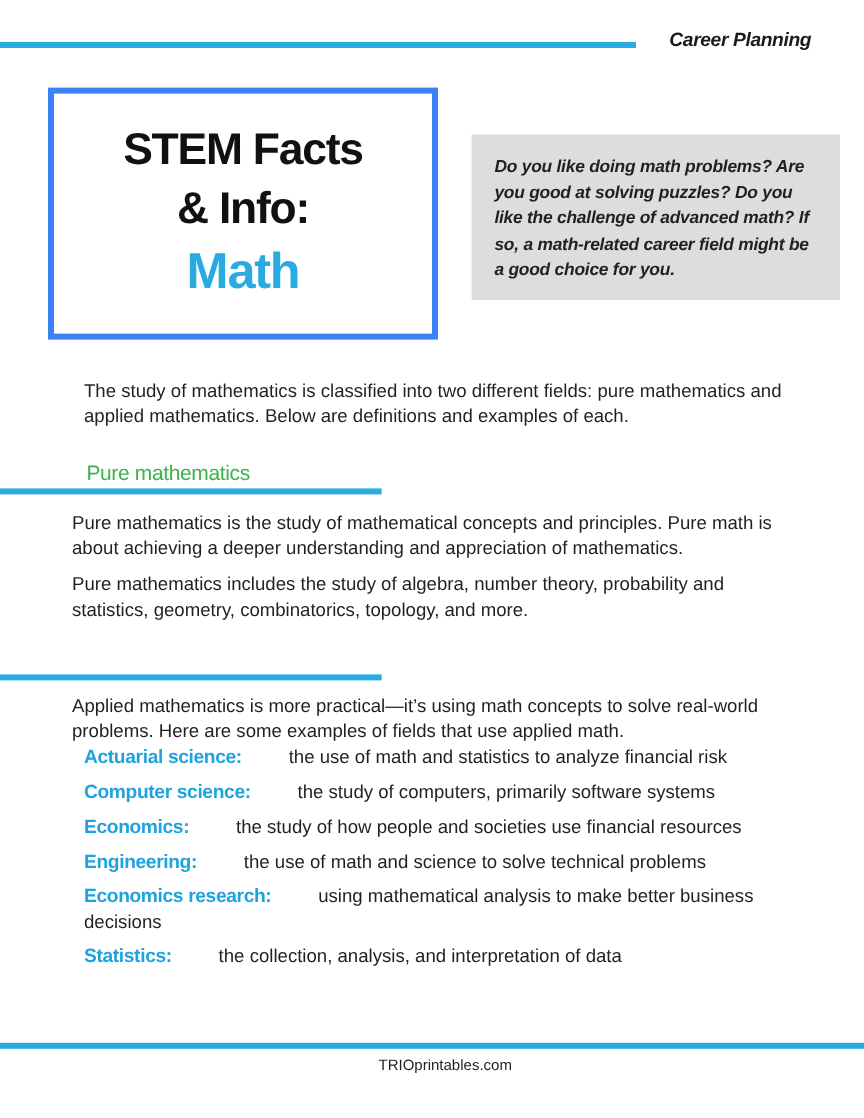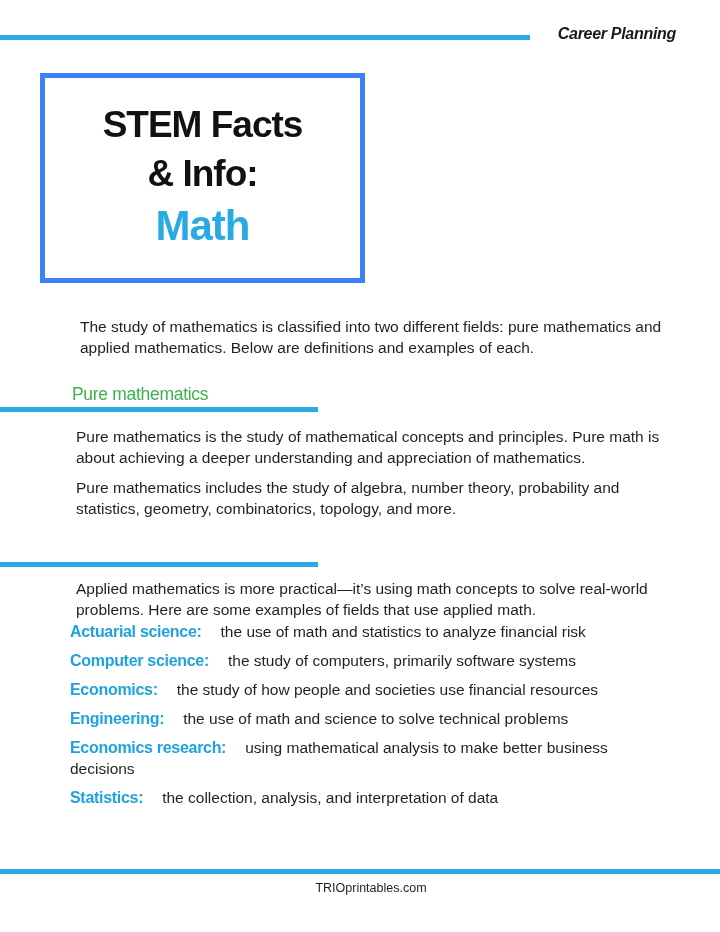--- a/index.html
+++ b/index.html
@@ -72,21 +72,21 @@
     font-weight: bold;
     font-style: italic;
     line-height: 21.5px;
     color: #231f20;
     letter-spacing: -0.2px;
   }
 
   
   .intro {
     position: absolute;
-    left: 80px; top: 316px;
+    left: 70px; top: 316px;
     width: 596px;
     margin: 0;
     font-size: 15.5px;
     line-height: 21px;
   }
 
   .section-heading {
     position: absolute;
     left: 72px;
     margin: 0;
@@ -102,21 +102,21 @@
     position: absolute;
     left: 0;
     width: 318px; height: 5px;
     background: #29abe2;
   }
   .hu1 { top: 407px; }
   .hu2 { top: 562px; }
 
   .body-para {
     position: absolute;
-    left: 76px;
+    left: 60px;
     width: 596px;
     margin: 0;
     font-size: 15.5px;
     line-height: 21px;
   }
   .p1 { top: 426px; }
   .p2 { top: 477px; }
   .p3 { top: 578px; }
 
   
@@ -129,21 +129,21 @@
     margin: 0 0 8px 0;
     font-size: 15.5px;
     line-height: 21px;
   }
   .field .term {
     font-weight: bold;
     color: #1fa3de;
     font-size: 16px;
     letter-spacing: -0.3px;
   }
-  .field .def { margin-left: 2px; padding-left: 17px; }
+  .field .def { margin-left: 22px; padding-left: 17px; }
 
   
   .footer-line {
     position: absolute;
     left: 0; top: 869px;
     width: 720px; height: 5px;
     background: #29abe2;
   }
   .footer-site {
     position: absolute;
@@ -162,20 +162,23 @@
 
   <div class="header-line"></div>
   <div class="header-label">Career Planning</div>
 
   <div class="title-box">
     <div class="title-line1">STEM Facts</div>
     <div class="title-line2">&amp; Info:</div>
     <div class="title-subject">Math</div>
   </div>
 
+  <div class="quote-box">
+    <p>Do you like doing math problems? Are you good at solving puzzles? Do you like the challenge of advanced math? If so, a math-related career field might be a good choice for you.</p>
+  </div>
 
   <p class="intro">The study of mathematics is classified into two different fields: pure mathematics and applied mathematics. Below are definitions and examples of each.</p>
 
   <h2 class="section-heading sh1">Pure mathematics</h2>
   <div class="heading-underline hu1"></div>
   <p class="body-para p1">Pure mathematics is the study of mathematical concepts and principles. Pure math is about achieving a deeper understanding and appreciation of mathematics.</p>
   <p class="body-para p2">Pure mathematics includes the study of algebra, number theory, probability and statistics, geometry, combinatorics, topology, and more.</p>
 
   <div class="heading-underline hu2"></div>
   <p class="body-para p3">Applied mathematics is more practical—it’s using math concepts to solve real-world problems. Here are some examples of fields that use applied math.</p>

